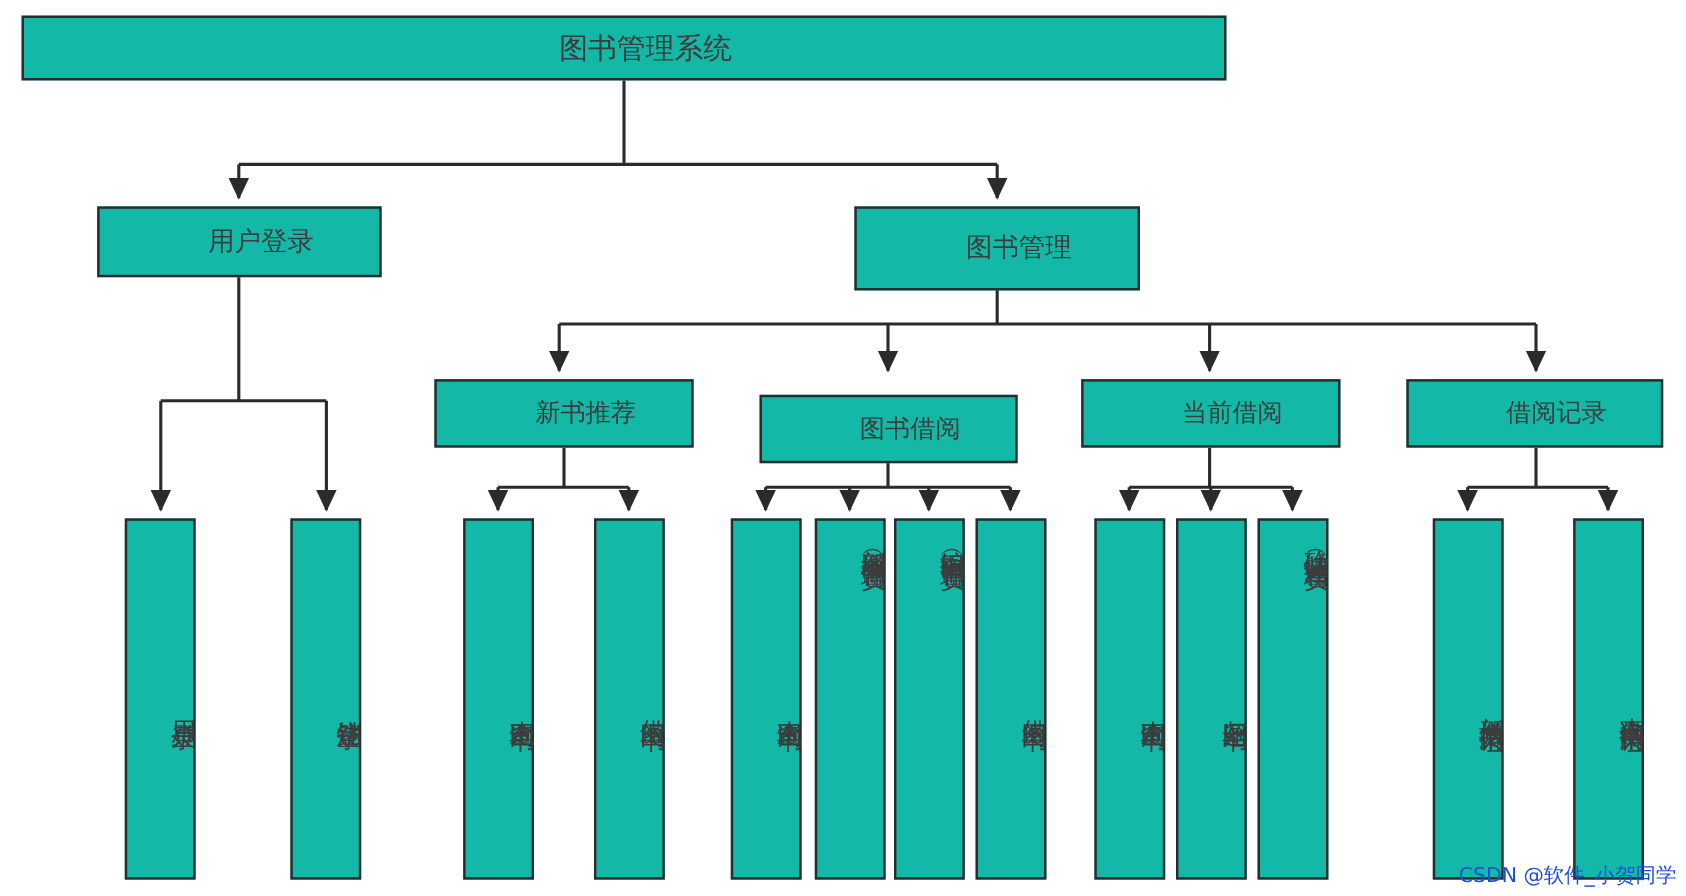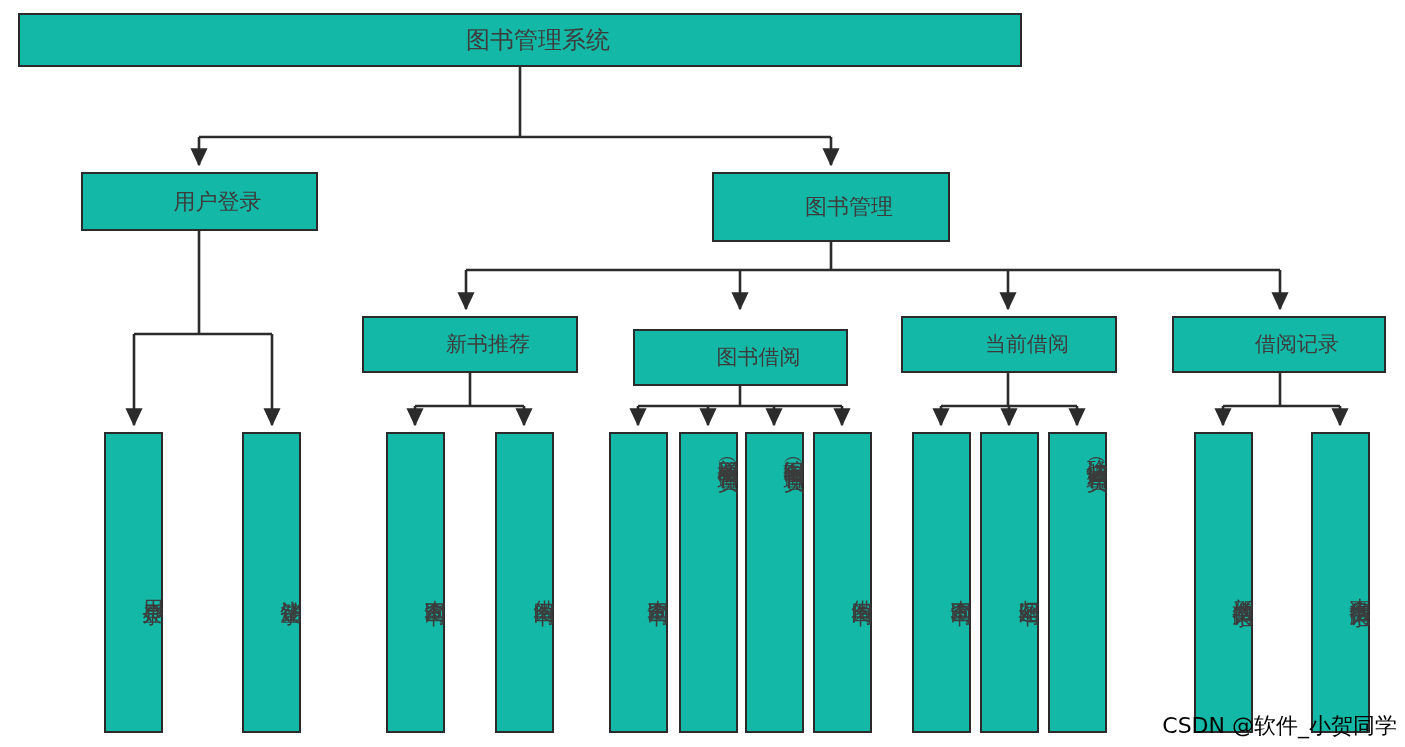--- a/index.html
+++ b/index.html
@@ -63,22 +63,22 @@
   .node.leaf.top-align {
     align-items: flex-start;
   }
   .node .htext {
     line-height: 1;
   }
   #watermark {
     position: absolute;
     right: 8px;
     bottom: 6px;
-    font-size: 22px;
-    color: #000000;
+    font-size: 17px;
+    color: #1d4ed8;
     z-index: 5;
     white-space: nowrap;
   }
 </style>
 </head>
 <body>
 
 <div id="canvas">
 
   <svg id="edges" viewBox="0 0 1405 747" xmlns="http://www.w3.org/2000/svg">

